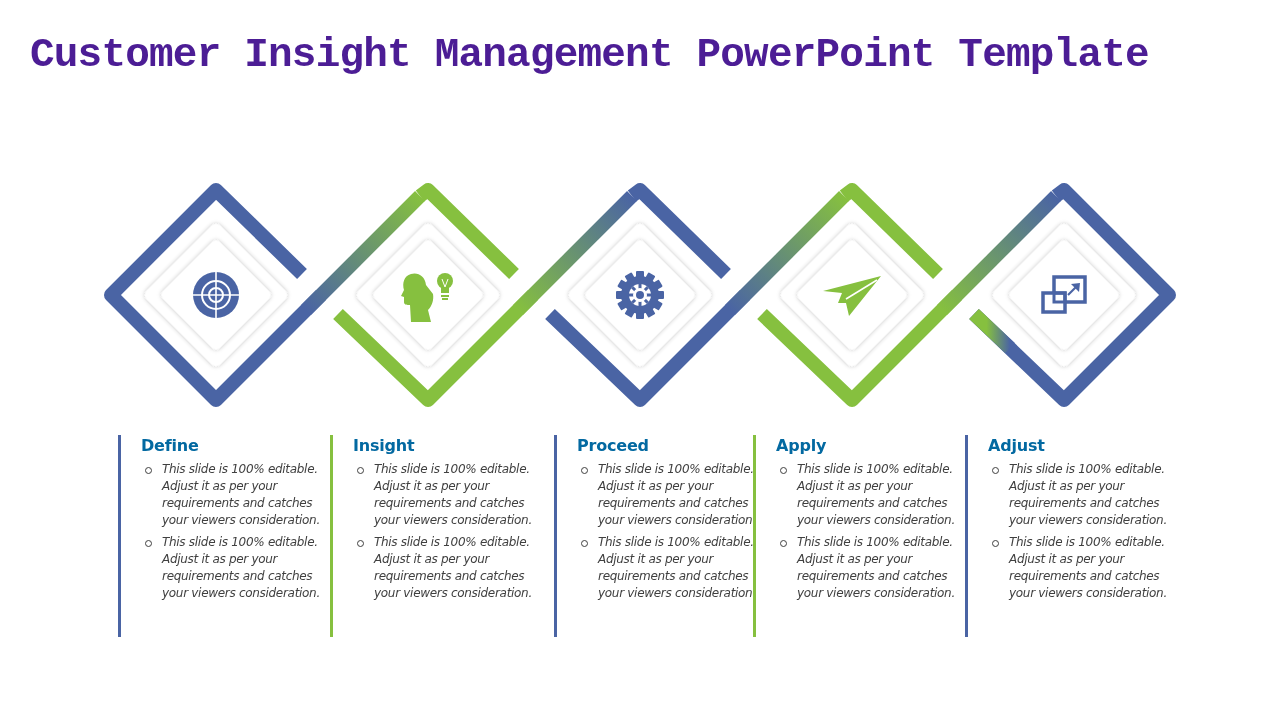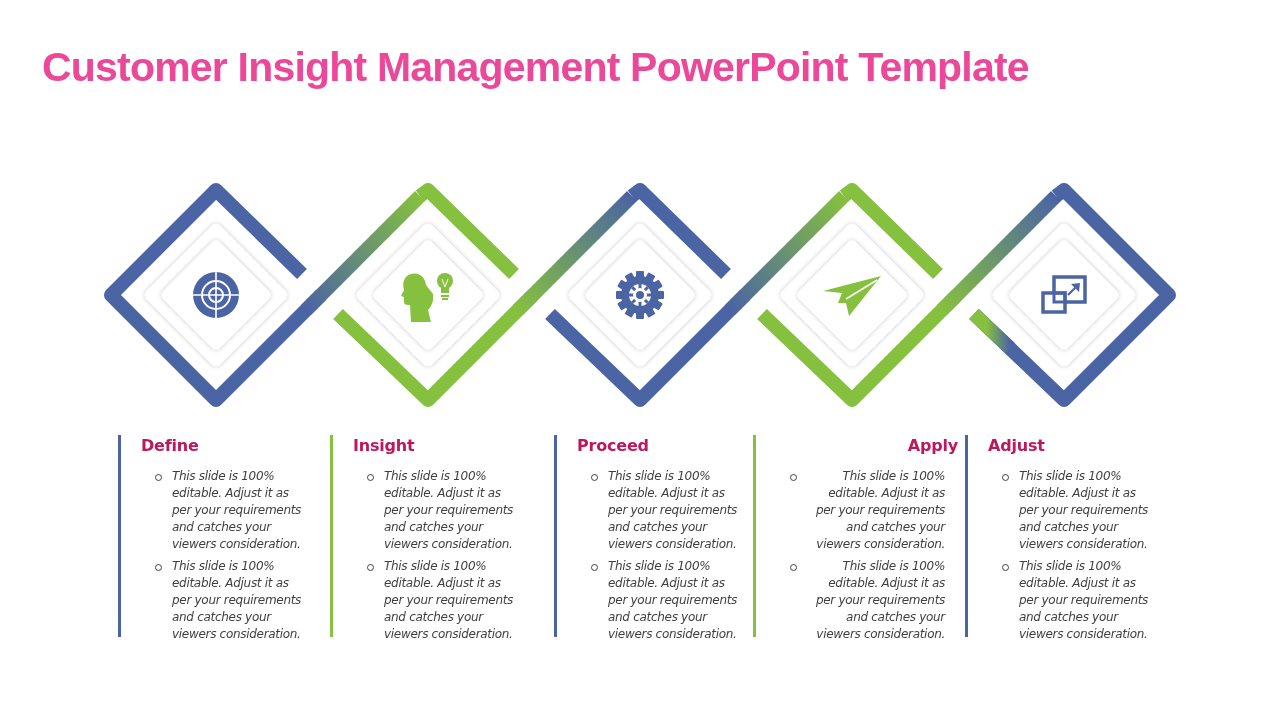--- a/index.html
+++ b/index.html
@@ -1,23 +1,23 @@
 <!DOCTYPE html>
 <html><head>
 <meta charset="utf-8">
 <style>
   html, body { margin: 0; padding: 0; background: #ffffff; }
   body { width: 1280px; height: 720px; position: relative; overflow: hidden; font-family: "DejaVu Sans", sans-serif; }
-  .title { position: absolute; left: 30px; top: 32px; margin: 12px; font-family: Liberation Sans, sans-serif; font-weight: bold; font-size: 41px; letter-spacing: -0.8px; color: #ec4899; white-space: nowrap; }
+  .title { position: absolute; left: 30px; top: 32px; margin: 0; font-family: Liberation Mono, monospace; font-weight: bold; font-size: 41px; letter-spacing: -0.8px; color: #4c1d95; white-space: nowrap; }
   .diagram { position: absolute; left: 0; top: 0; width: 1280px; height: 720px; }
   .cols { position: absolute; left: 118px; top: 435px; width: 1100px; height: 205px; }
   .col { position: absolute; top: 0; width: 205px; height: 202px; border-left: 3px solid #4a64a4; padding-left: 20px; box-sizing: border-box; }
   .col.green { border-left-color: #86c03f; }
-  .col h3 { margin: 1px 0 6px 0; font-size: 16px; font-weight: bold; color: #be185d; letter-spacing: -0.2px; }
-  .col ul { list-style: none; margin: 13px; padding: 0; }
+  .col h3 { margin: 1px 0 6px 0; font-size: 16px; font-weight: bold; color: #0369a1; letter-spacing: -0.2px; }
+  .col ul { list-style: none; margin: 3px; padding: 0; }
   .col li { position: relative; padding-left: 18px; font-style: italic; font-size: 12px; line-height: 17px; color: #404040; margin-bottom: 5px; letter-spacing: -0.3px; }
   .bullet { position: absolute; left: 1px; top: 6px; width: 5px; height: 5px; border: 1px solid #404040; border-radius: 50%; }
 </style>
 </head>
 <body>
 
 <h1 class="title">Customer Insight Management PowerPoint Template</h1>
 
 <svg class="diagram" viewBox="0 0 1280 720" xmlns="http://www.w3.org/2000/svg">
   <defs>
@@ -149,21 +149,21 @@
       <li><span class="bullet"></span><span>This slide is 100% editable. Adjust it as per your requirements and catches your viewers consideration.</span></li>
     </ul>
   </div>
   <div class="col" style="left:436px;">
     <h3>Proceed</h3>
     <ul>
       <li><span class="bullet"></span><span>This slide is 100% editable. Adjust it as per your requirements and catches your viewers consideration.</span></li>
       <li><span class="bullet"></span><span>This slide is 100% editable. Adjust it as per your requirements and catches your viewers consideration.</span></li>
     </ul>
   </div>
-  <div class="col green" style="left:635px;text-align:right;">
+  <div class="col green" style="left:635px;">
     <h3>Apply</h3>
     <ul>
       <li><span class="bullet"></span><span>This slide is 100% editable. Adjust it as per your requirements and catches your viewers consideration.</span></li>
       <li><span class="bullet"></span><span>This slide is 100% editable. Adjust it as per your requirements and catches your viewers consideration.</span></li>
     </ul>
   </div>
   <div class="col" style="left:847px;">
     <h3>Adjust</h3>
     <ul>
       <li><span class="bullet"></span><span>This slide is 100% editable. Adjust it as per your requirements and catches your viewers consideration.</span></li>

